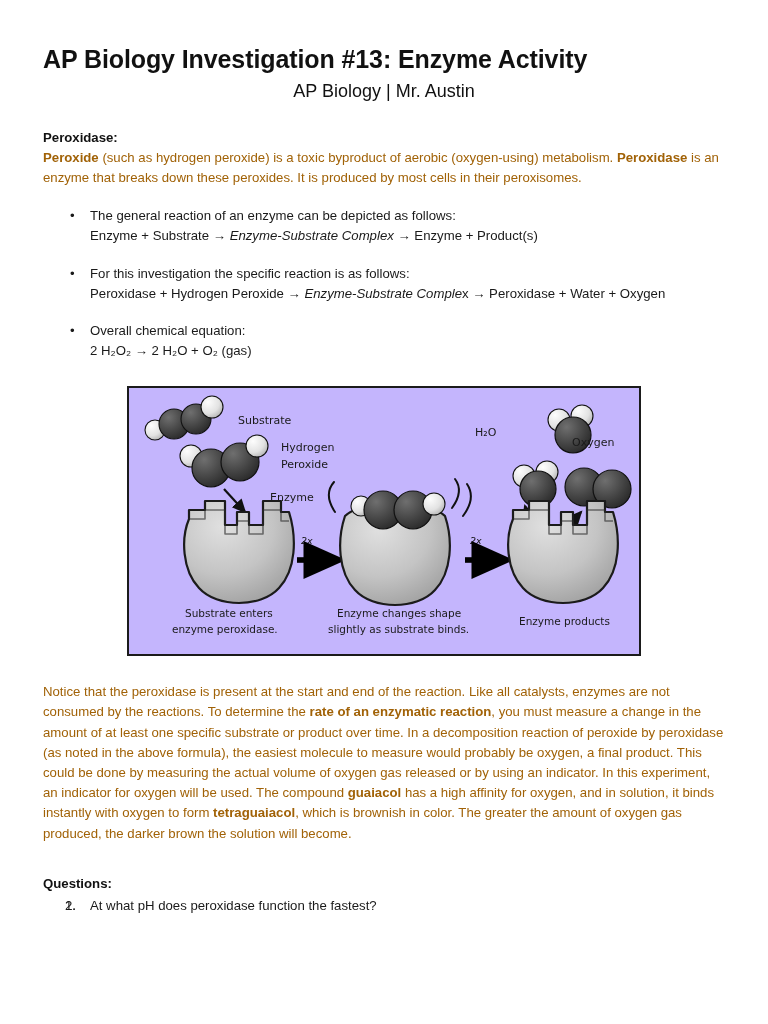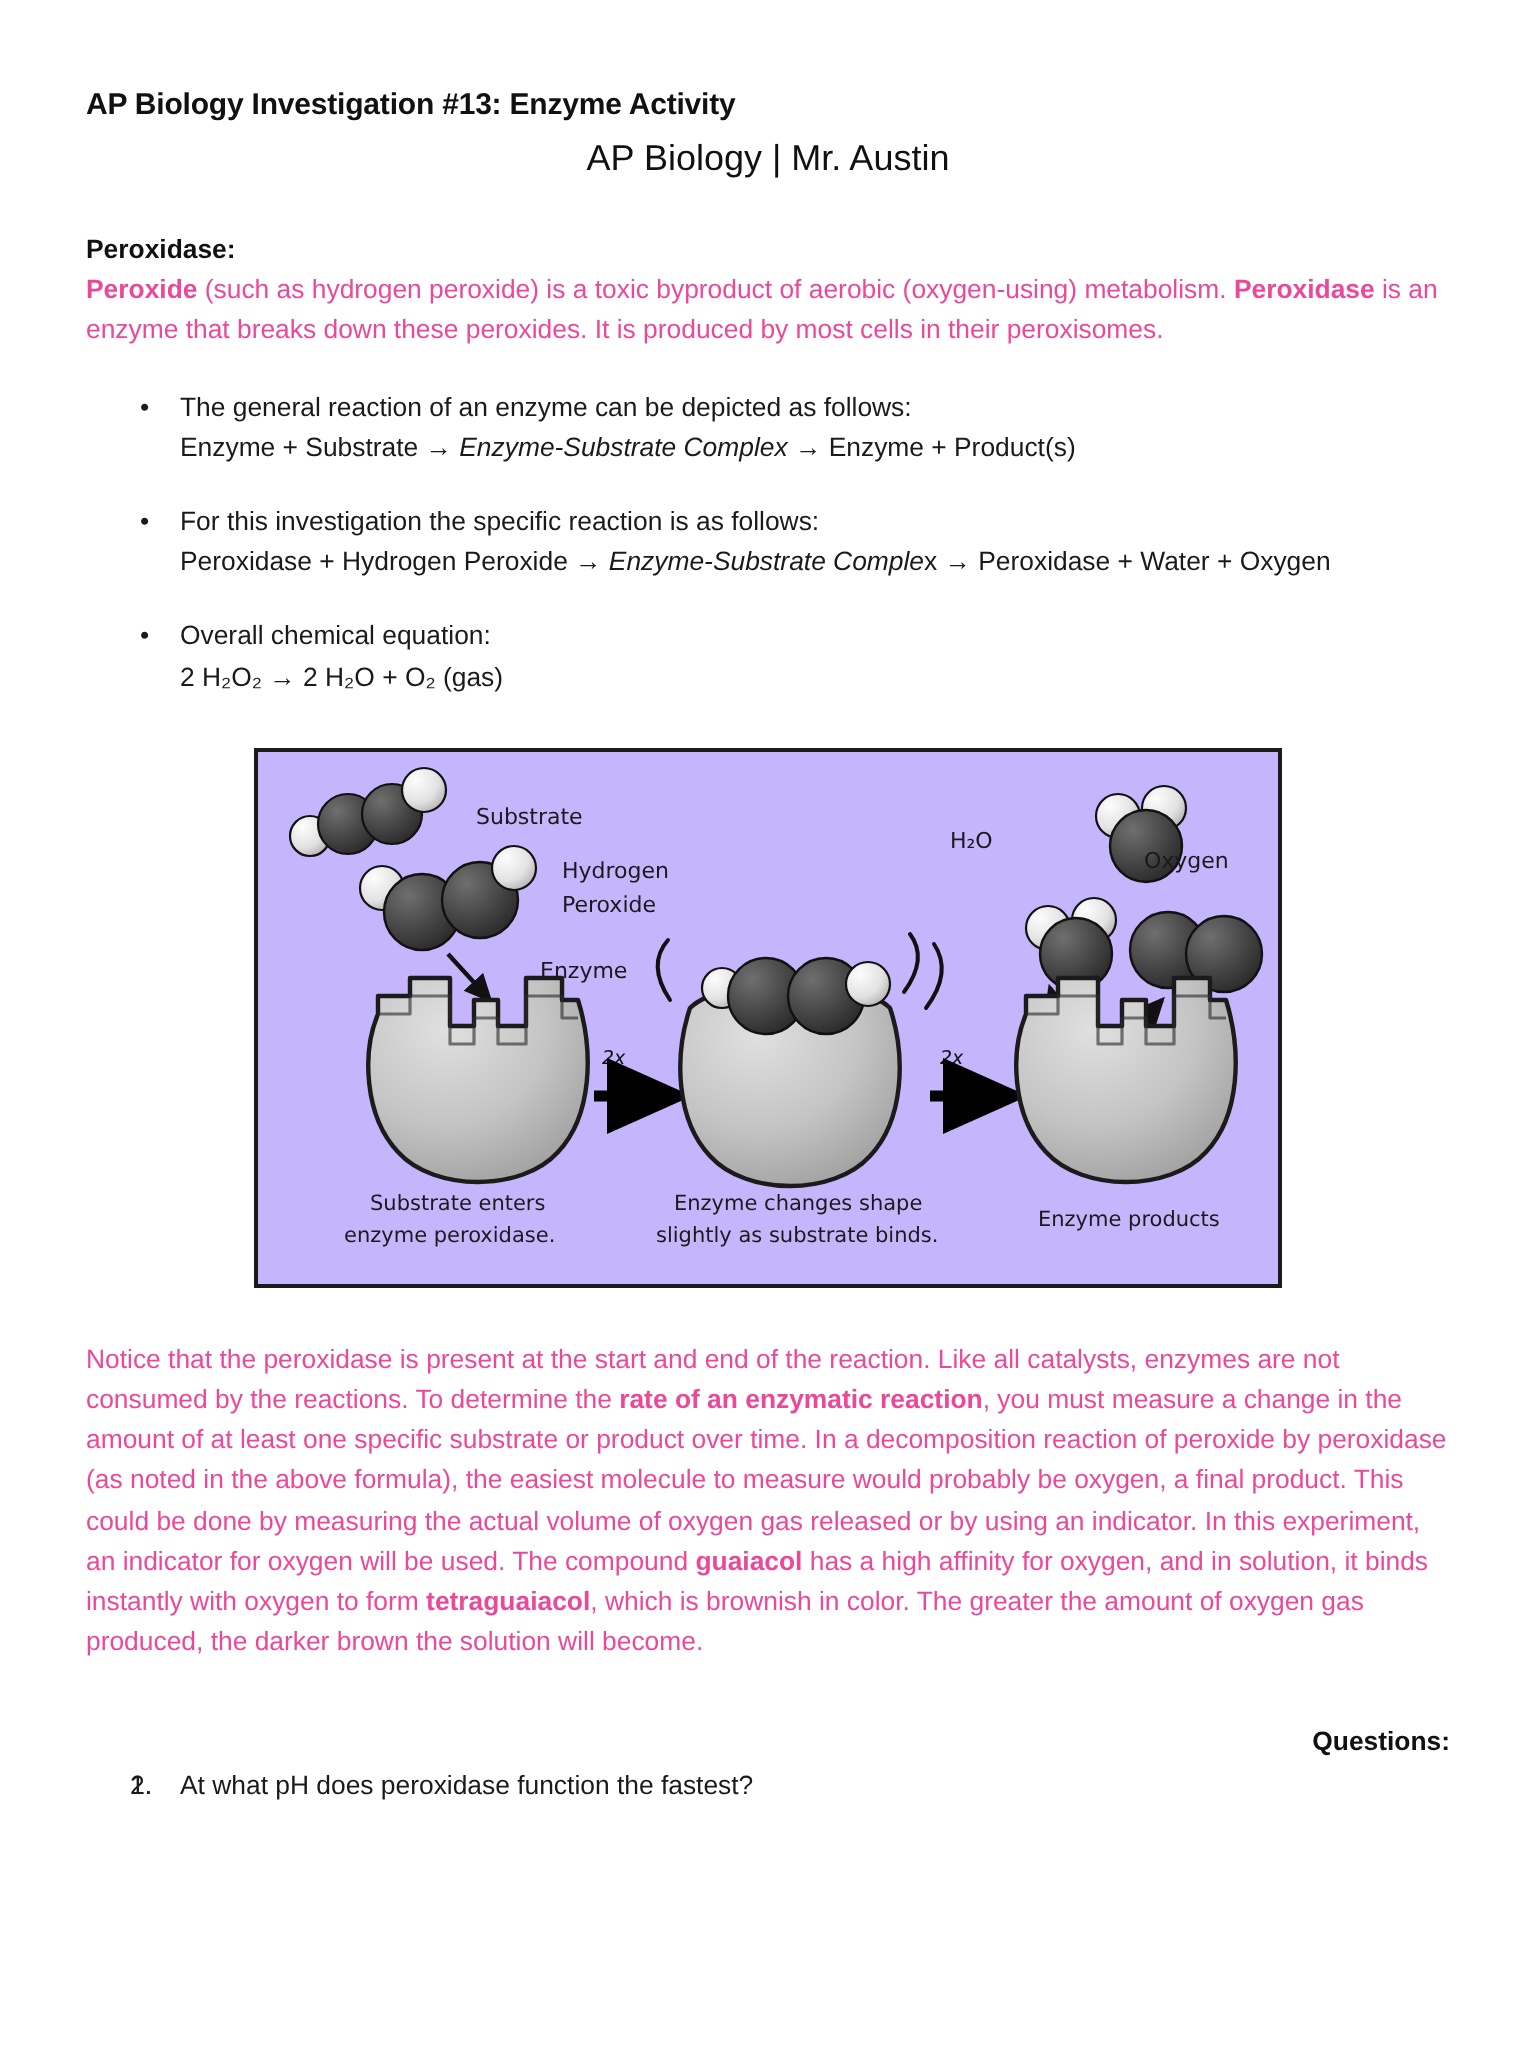--- a/index.html
+++ b/index.html
@@ -22,21 +22,21 @@
     height: 1024px;
     background: #fff;
   }
   .content {
     position: absolute;
     left: 43px;
     top: 44px;
     width: 682px;
   }
   h1.doc-title {
-    font-size: 15px;
+    font-size: 25px;
     font-weight: bold;
     margin: 0;
     letter-spacing: -0.1px;
     color: #111;
     line-height: 1.25;
   }
   .doc-subtitle {
     font-size: 18px;
     font-weight: normal;
     margin: 5px 0 0 0;
@@ -47,21 +47,21 @@
   .section-head {
     font-size: 13.2px;
     font-weight: bold;
     margin: 27px 0 0 0;
     color: #111;
   }
   p.body-text {
     font-size: 13.2px;
     line-height: 1.53;
     margin: 3px 0 0 0;
-    color: #ec4899;
+    color: #a16207;
     text-align: left;
   }
   ul.bullets {
     list-style: none;
     margin: 18px 0 0 0;
     padding: 0;
   }
   ul.bullets > li {
     position: relative;
     padding-left: 47px;
@@ -114,21 +114,20 @@
   }
 
   p.after-figure {
     margin-top: 26px;
   }
   .questions-head {
     font-size: 13.2px;
     font-weight: bold;
     margin: 32px 0 0 0;
     color: #111;
-    text-align: right;
   }
   ol.questions {
     list-style: none;
     margin: 5px 0 0 0;
     padding: 0;
     counter-reset: qitem;
   }
   ol.questions > li {
     position: relative;
     padding-left: 47px;

